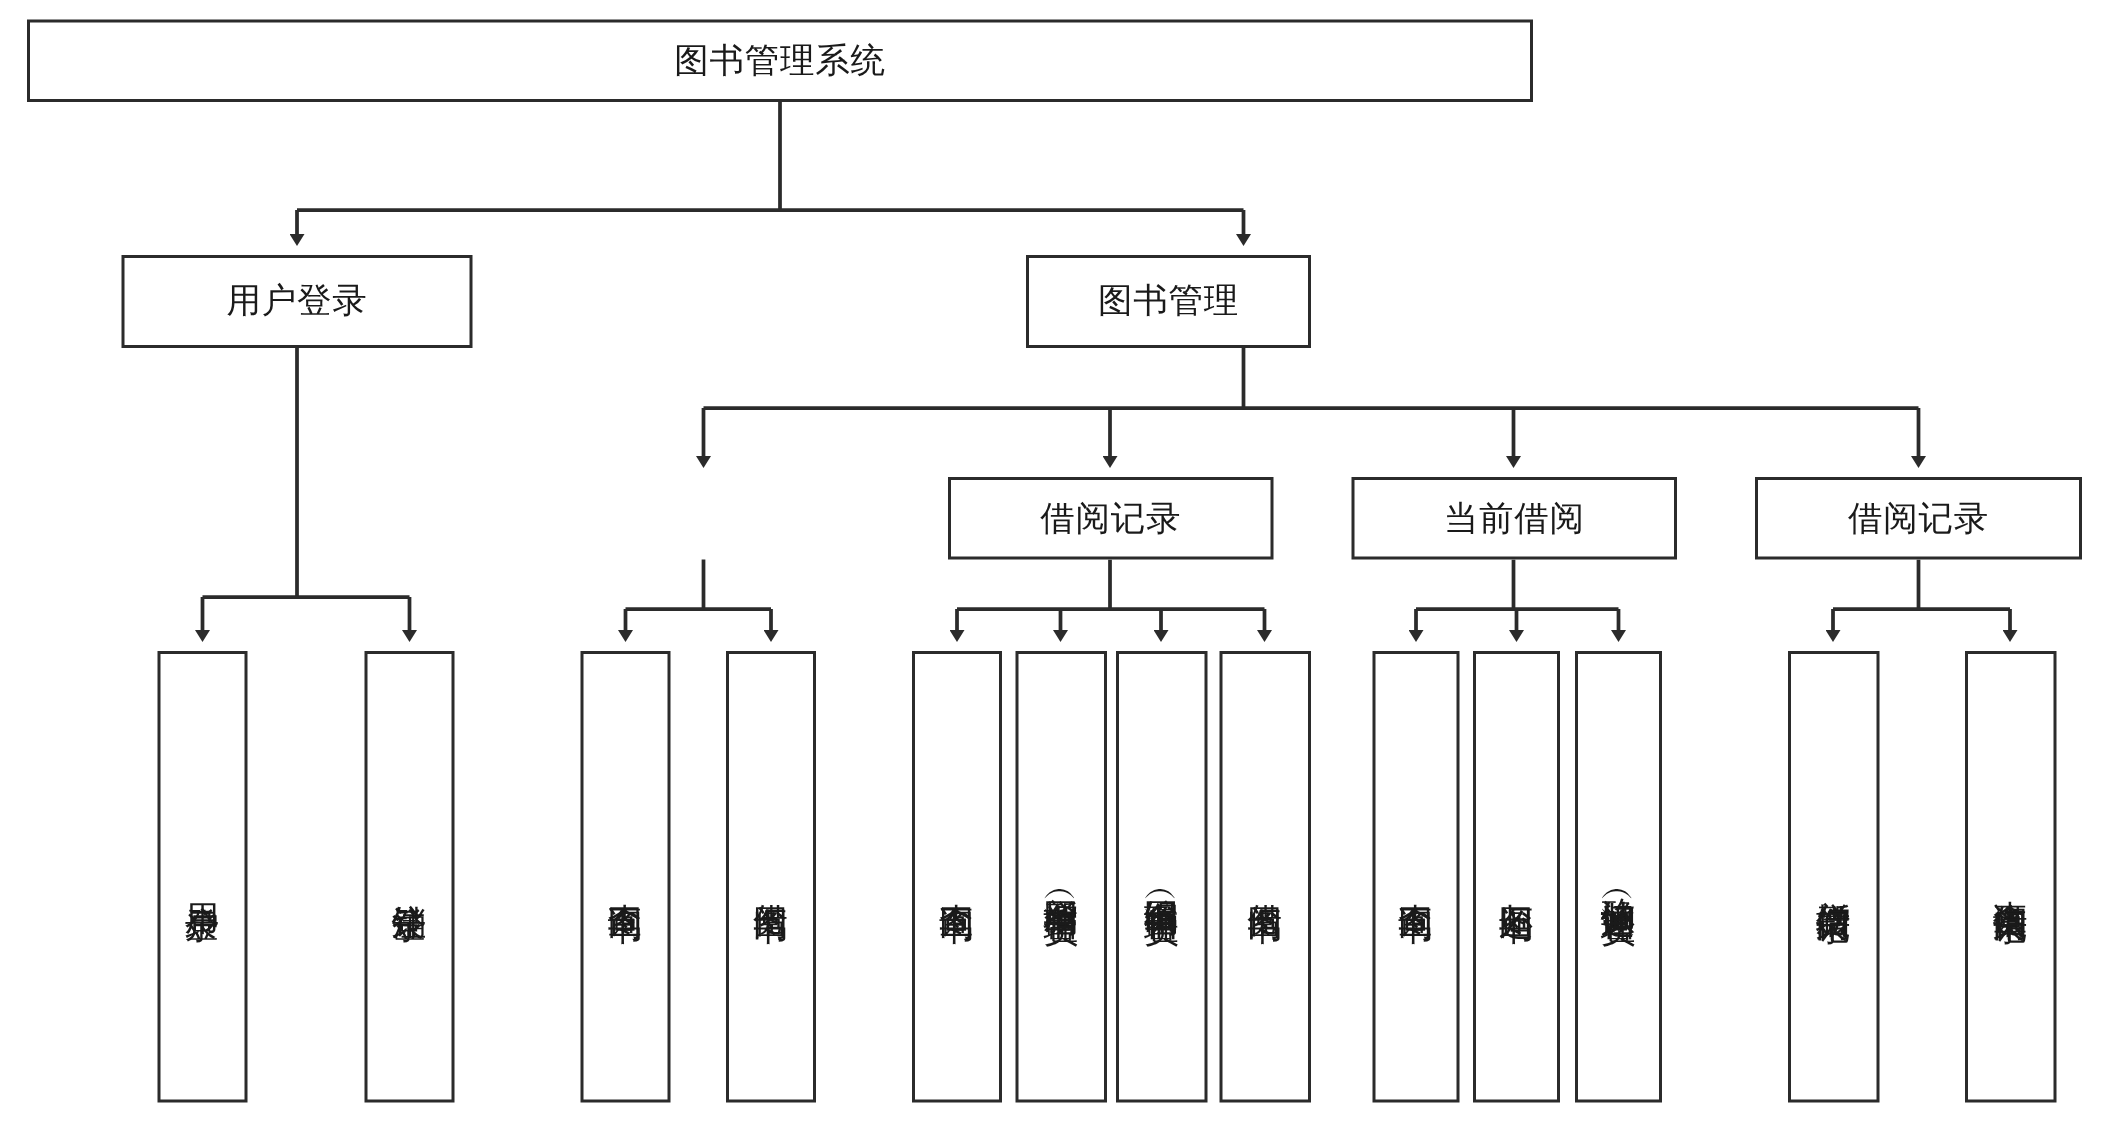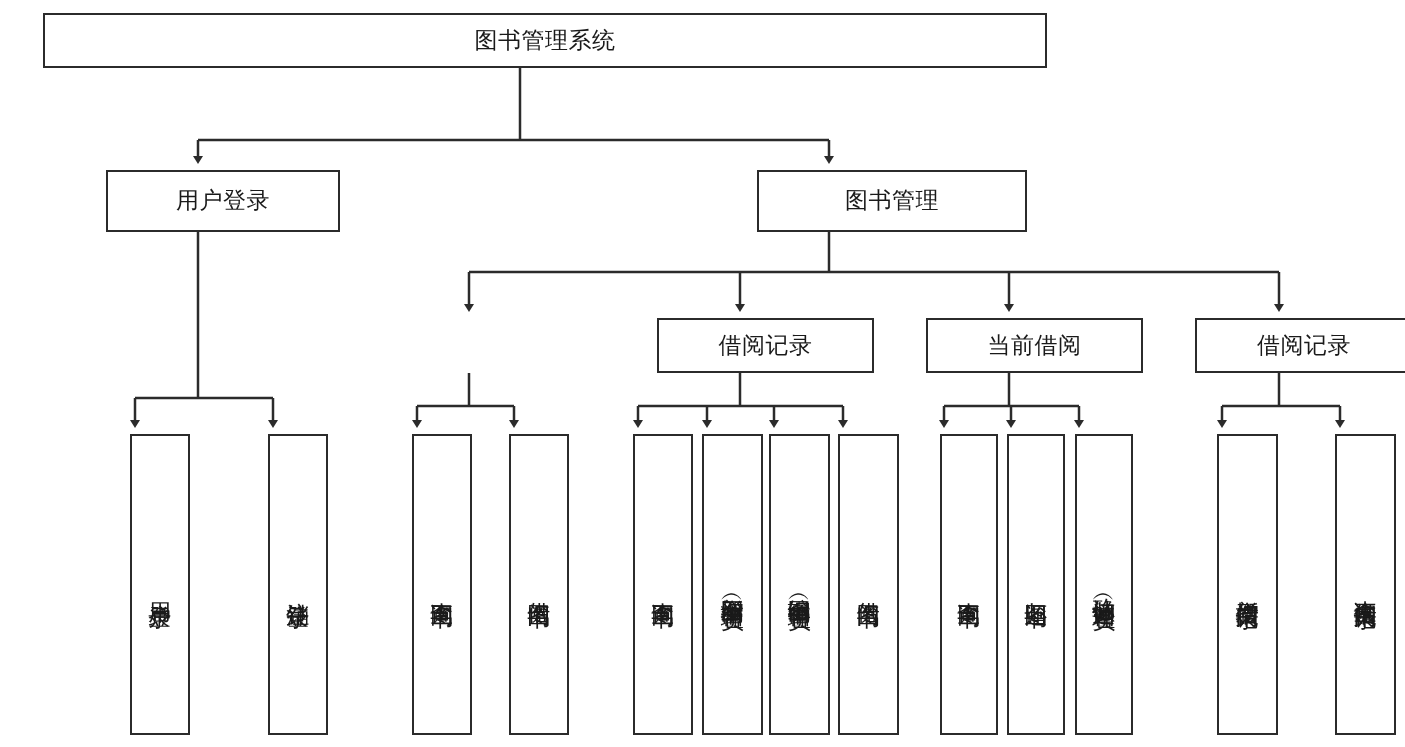--- a/index.html
+++ b/index.html
@@ -28,21 +28,20 @@
   }
   .node {
     position: absolute;
     box-sizing: border-box;
     border: 2.5px solid #2b2b2b;
     background: #ffffff;
     display: flex;
     align-items: center;
     justify-content: center;
     color: #1a1a1a;
-    margin-left: 25px;
   }
   .node.horizontal {
     font-size: 23px;
     letter-spacing: 0.5px;
     line-height: 1.1;
   }
   .node.vertical {
     writing-mode: vertical-rl;
     text-orientation: upright;
     font-size: 23px;
@@ -118,21 +117,21 @@
       <path d="M1279,373 L1279,406"></path>
       <path d="M1222,406 L1340,406"></path>
       <path d="M1222,406 L1222,424" marker-end="url(#arrow)"></path>
       <path d="M1340,406 L1340,424" marker-end="url(#arrow)"></path>
     </g>
   </svg>
 
   <div class="node horizontal root" style="left:18px; top:13px; width:1004px; height:55px;">图书管理系统</div>
 
   <div class="node horizontal" style="left:81px; top:170px; width:234px; height:62px;">用户登录</div>
-  <div class="node horizontal" style="left:732px; top:170px; width:270px; height:62px;">图书管理</div>
+  <div class="node horizontal" style="left:684px; top:170px; width:190px; height:62px;">图书管理</div>
 
   <div class="node horizontal" style="left:632px; top:318px; width:217px; height:55px;">借阅记录</div>
   <div class="node horizontal" style="left:1170px; top:318px; width:218px; height:55px;">借阅记录</div>
   <div class="node horizontal" style="left:901px; top:318px; width:217px; height:55px;">当前借阅</div>
 
   <div class="node vertical" style="left:105px; top:434px; width:60px; height:301px;">用户登录</div>
   <div class="node vertical" style="left:243px; top:434px; width:60px; height:301px;">注销登录</div>
 
   <div class="node vertical" style="left:387px; top:434px; width:60px; height:301px;">查询图书</div>
   <div class="node vertical" style="left:484px; top:434px; width:60px; height:301px;">借阅图书</div>

